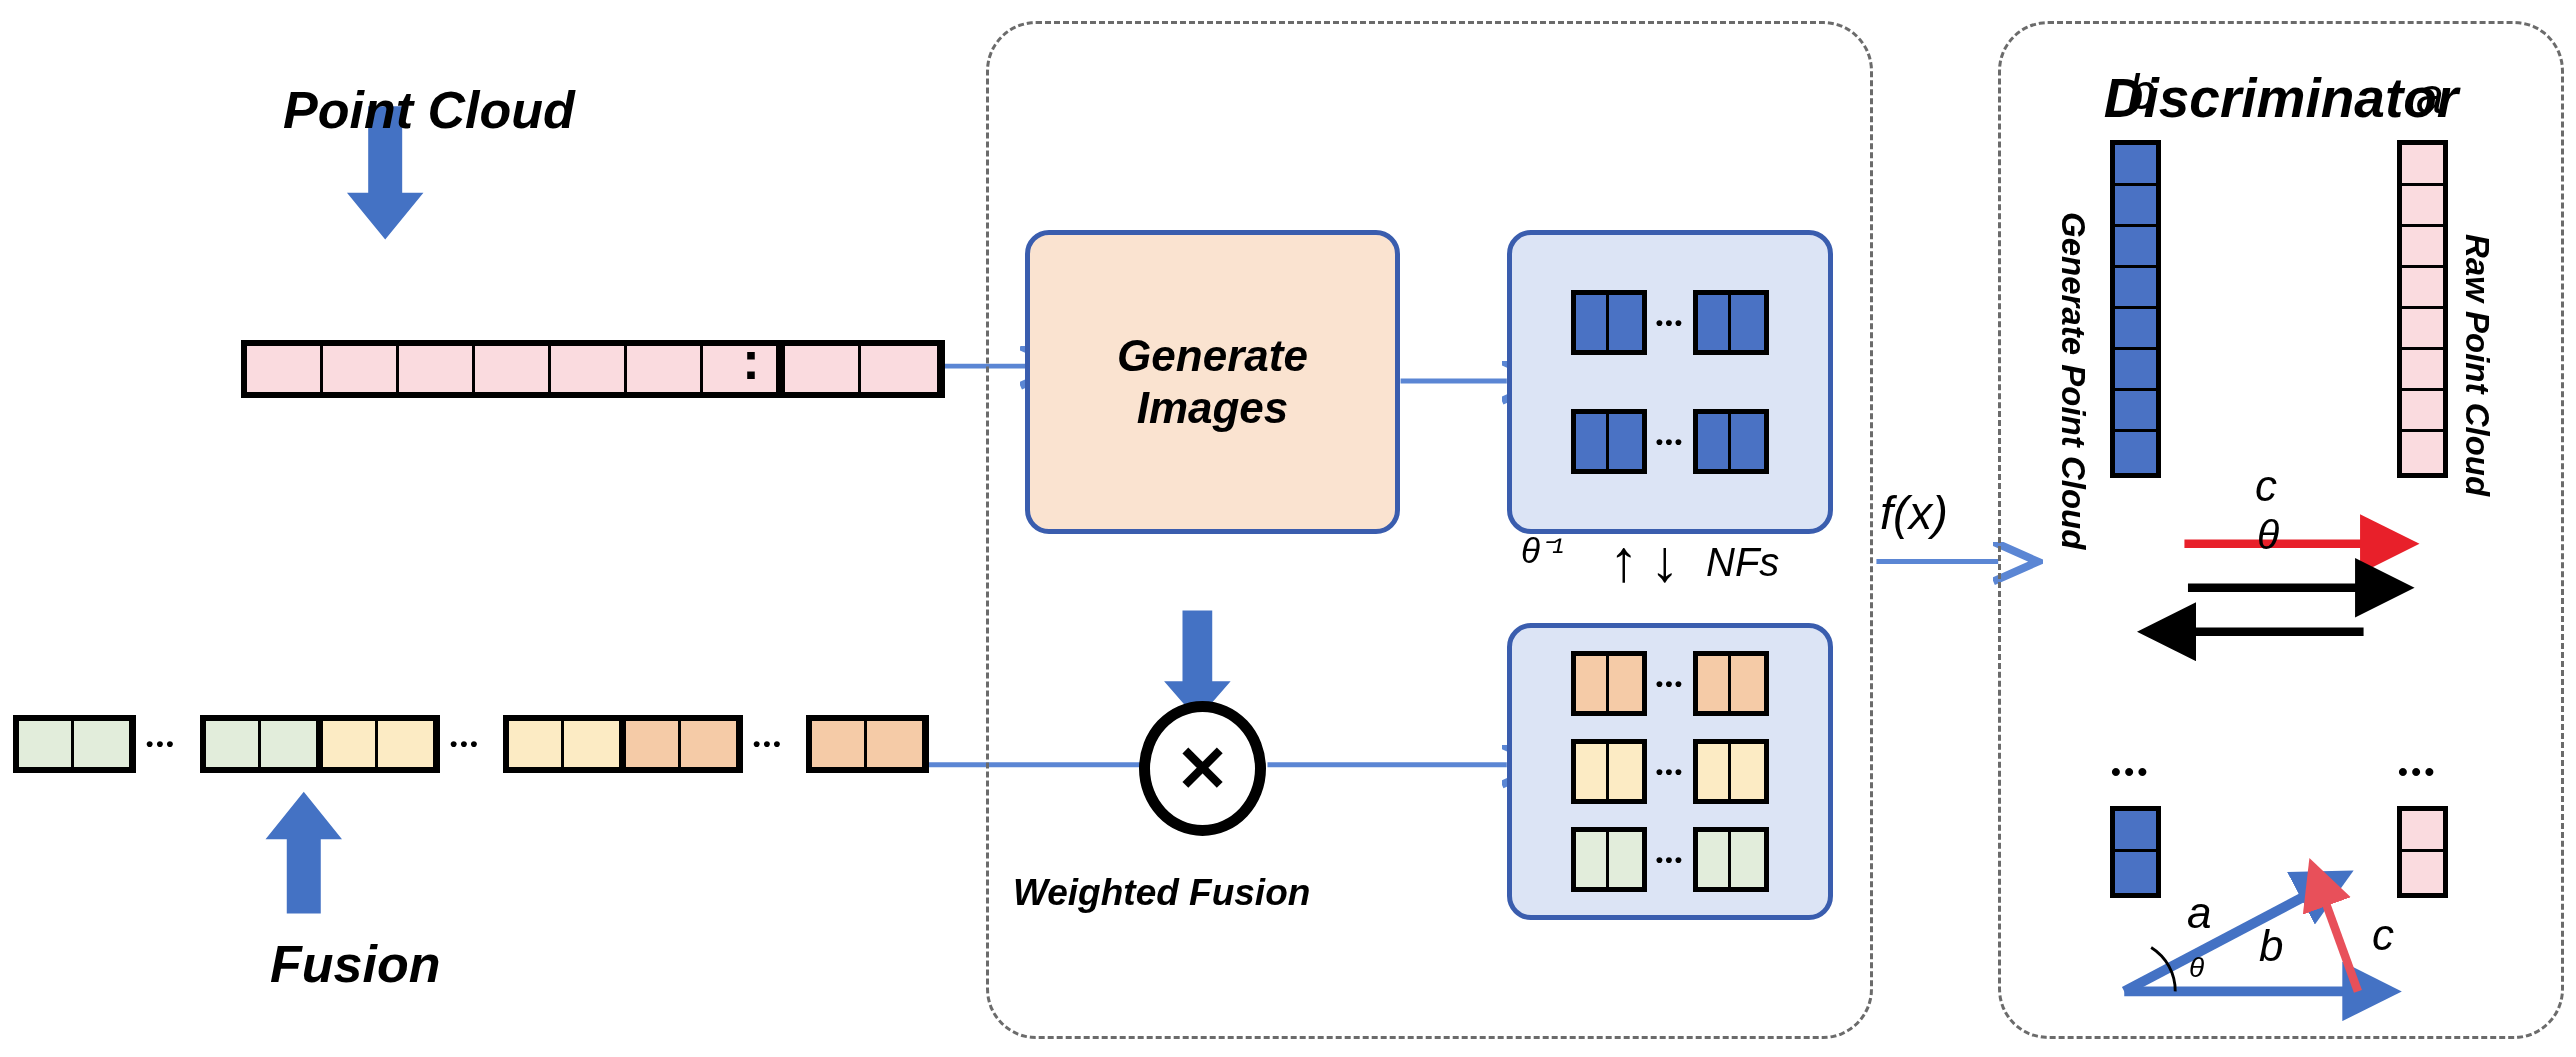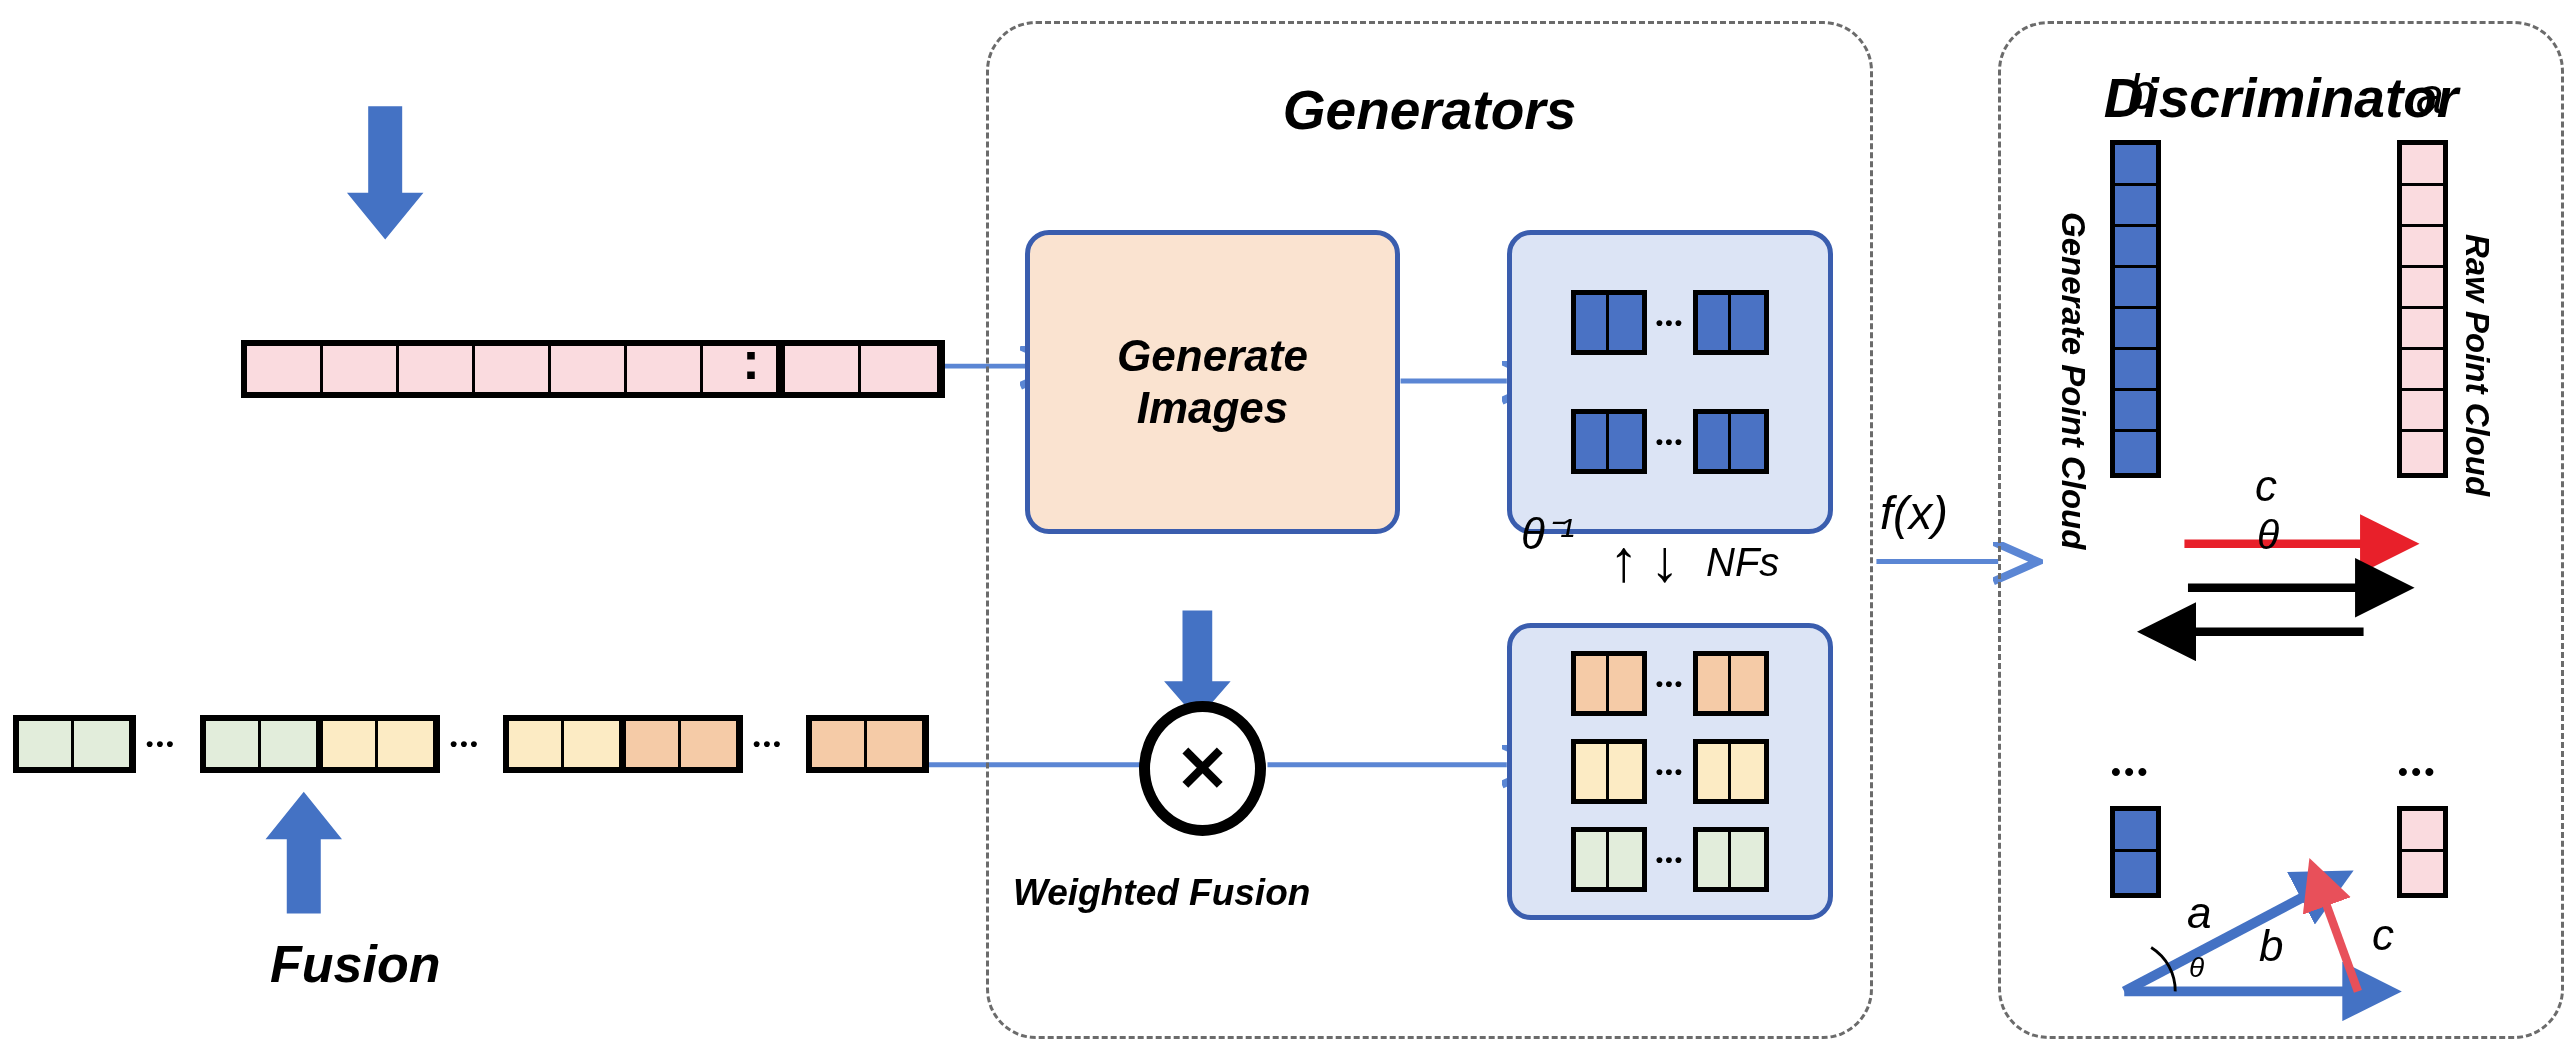--- a/index.html
+++ b/index.html
@@ -229,20 +229,21 @@
     <line x1="3090" y1="892" x2="3338" y2="892" stroke="#000" stroke-width="12" marker-start="url(#blkarrowrev)"></line>
 
     <g>
       <line x1="3000" y1="1400" x2="3322" y2="1400" stroke="#4472c4" stroke-width="14" marker-end="url(#bigblue)"></line>
       <line x1="3000" y1="1400" x2="3262" y2="1262" stroke="#4472c4" stroke-width="14" marker-end="url(#bigblue)"></line>
       <line x1="3330" y1="1400" x2="3282" y2="1268" stroke="#e8505a" stroke-width="12" marker-end="url(#bigred)"></line>
       <path d="M3072,1400 A72,72 0 0 0 3038,1338" fill="none" stroke="#000" stroke-width="4"></path>
     </g>
   </svg>
 
+  <div class="lbl" style="left:283px; top:84px; font-size:52px;">Point Cloud</div>
 
 
   <div class="strip" style="left: 241px; top: 340px; height: 58px; width: 625px;" id="pcStrip">
       <div class="cell" style="width: 76px; background: rgb(250, 219, 223);"></div>
       <div class="cell" style="width: 76px; background: rgb(250, 219, 223);"></div>
       <div class="cell" style="width: 76px; background: rgb(250, 219, 223);"></div>
       <div class="cell" style="width: 76px; background: rgb(250, 219, 223);"></div>
       <div class="cell" style="width: 76px; background: rgb(250, 219, 223);"></div>
       <div class="cell" style="width: 76px; background: rgb(250, 219, 223);"></div>
       <div class="cell" style="width: 76px; background: rgb(250, 219, 223);"></div>
@@ -281,21 +282,20 @@
   <div class="dots-h" style="left:753px; top:733px; font-size:21px;">•••</div>
   <div class="strip" style="left: 806px; top: 715px; height: 58px; width: 123px;" id="imgG5">
       <div class="cell" style="width: 55px; background: rgb(245, 203, 167);"></div>
       <div class="cell" style="width: 55px; background: rgb(245, 203, 167);"></div>
     </div>
 
 
   <div class="lbl" style="left:270px; top:938px; font-size:52px;">Fusion</div>
 
   <div class="panel" style="left:986px; top:21px; width:887px; height:1018px;"></div>
-  <div class="panel-title" style="left:986px; top:78px; width:887px; font-size:55px;">Generators</div>
 
   <div class="rbox" style="left:1025px; top:230px; width:375px; height:304px; background:#fae3d0;">
     <div class="rbox-text" style="font-size:44px;">
       <div>Generate</div>
       <div>Images</div>
     </div>
   </div>
 
   <div class="rbox" style="left:1507px; top:230px; width:326px; height:304px; background:#dce4f5;">
     <div class="nfgrid" id="nfTop" style="position:relative; left:0; top:0; width:100%; height:100%;">
@@ -318,21 +318,21 @@
           <span class="nfdots">•••</span>
           <div class="pairbox">
             <div class="pc" style="background: rgb(74, 114, 196);"></div>
             <div class="pc" style="background: rgb(74, 114, 196);"></div>
           </div>
         </div>
       </div>
   </div>
 
 
-  <div class="lbl-plain" style="left:1521px; top:512px; font-size:44px; font-weight:normal;">θ⁻¹</div>
+  <div class="lbl-plain" style="left:1521px; top:533px; font-size:35px; font-weight:normal;">θ⁻¹</div>
   <div class="lbl-plain" style="left:1609px; top:532px; font-size:59px; font-style:normal; font-weight:bold;">↑</div>
   <div class="lbl-plain" style="left:1650px; top:532px; font-size:59px; font-style:normal; font-weight:bold;">↓</div>
   <div class="lbl-plain" style="left:1706px; top:542px; font-size:40px;">NFs</div>
 
   <div style="position:absolute; left:1139px; top:701px; width:127px; height:135px;
               border:11.3px solid #000; border-radius:50%; background:#fff;
               display:flex; align-items:center; justify-content:center;">
     <span style="font-size:64px; font-weight:bold; color:#000; line-height:1;">✕</span>
   </div>
 

